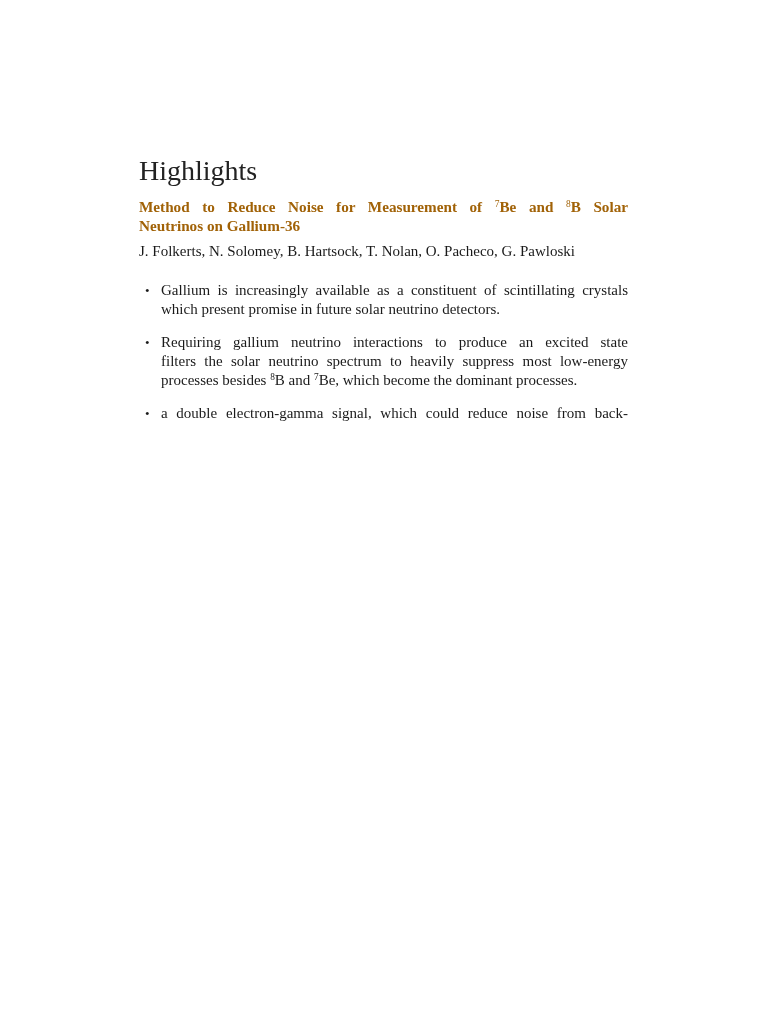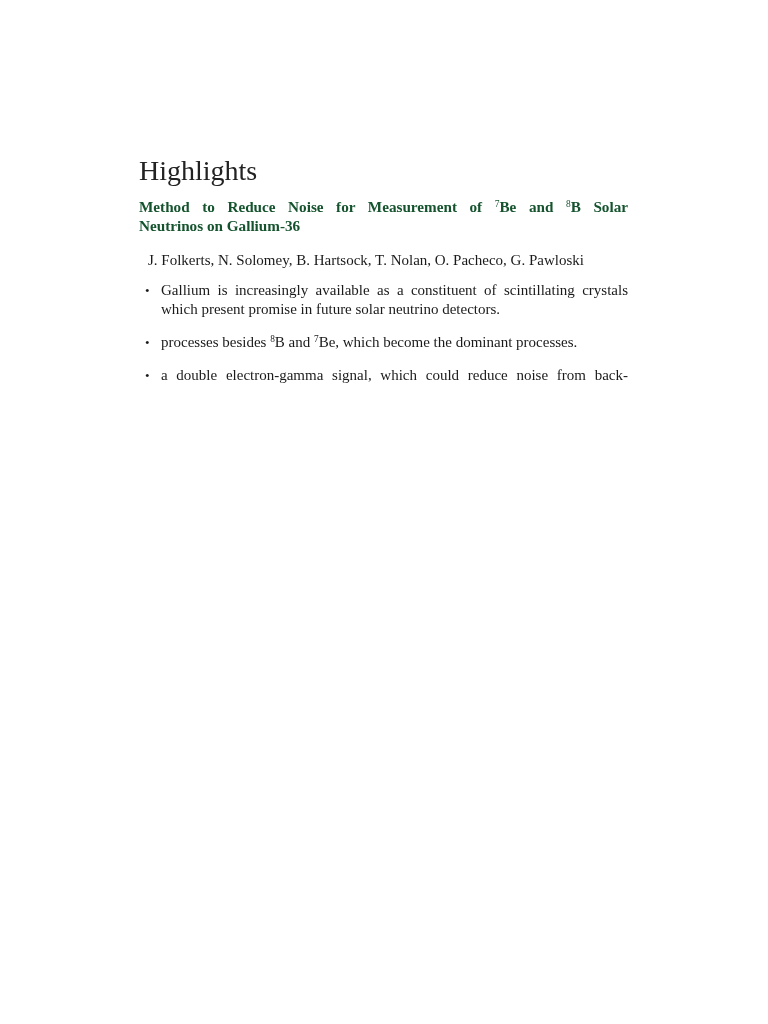--- a/index.html
+++ b/index.html
@@ -37,21 +37,21 @@
       top: 197px;
       left: 0;
       width: 489px;
       font-family: "Liberation Serif", serif;
       font-size: 15.2px;
       font-weight: bold;
       line-height: 19px;
       margin: 0;
       text-align: justify;
       text-align-last: left;
-      color: #14532d;
+      color: #a16207;
     }
     .paper-title .title-line1 {
       display: block;
       text-align: justify;
       text-align-last: justify;
       white-space: nowrap;
     }
     .paper-title .title-line2 {
       display: block;
     }
@@ -62,21 +62,21 @@
       font-weight: normal;
     }
     .paper-title sup { font-weight: normal; }
     .authors {
       position: absolute;
       top: 242px;
       left: 0;
       font-family: "Liberation Serif", serif;
       font-size: 15px;
       line-height: 19px;
-      margin: 9px;
+      margin: 0;
       color: #1a1a1a;
       white-space: nowrap;
     }
     .highlights-list {
       position: absolute;
       top: 281px;
       left: 22px;
       width: 467px;
       list-style: none;
       margin: 0;
@@ -121,20 +121,22 @@
   <p class="authors">J. Folkerts, N. Solomey, B. Hartsock, T. Nolan, O. Pacheco, G. Pawloski</p>
 
   <ul class="highlights-list">
     <li class="highlight-item">
       <span class="bullet">•</span>
       <span class="hl-line">Gallium is increasingly available as a constituent of scintillating crystals</span>
       <span class="hl-line last">which present promise in future solar neutrino detectors.</span>
     </li>
     <li class="highlight-item">
       <span class="bullet">•</span>
+      <span class="hl-line">Requiring gallium neutrino interactions to produce an excited state</span>
+      <span class="hl-line">filters the solar neutrino spectrum to heavily suppress most low-energy</span>
       <span class="hl-line last"><span>processes besides </span><sup>8</sup><span>B and </span><sup>7</sup><span>Be, which become the dominant processes.</span></span>
     </li>
     <li class="highlight-item">
       <span class="bullet">•</span>
       <span class="hl-line">a double electron-gamma signal, which could reduce noise from back-</span>
     </li>
   </ul>
 </div>
 
 </body></html>

